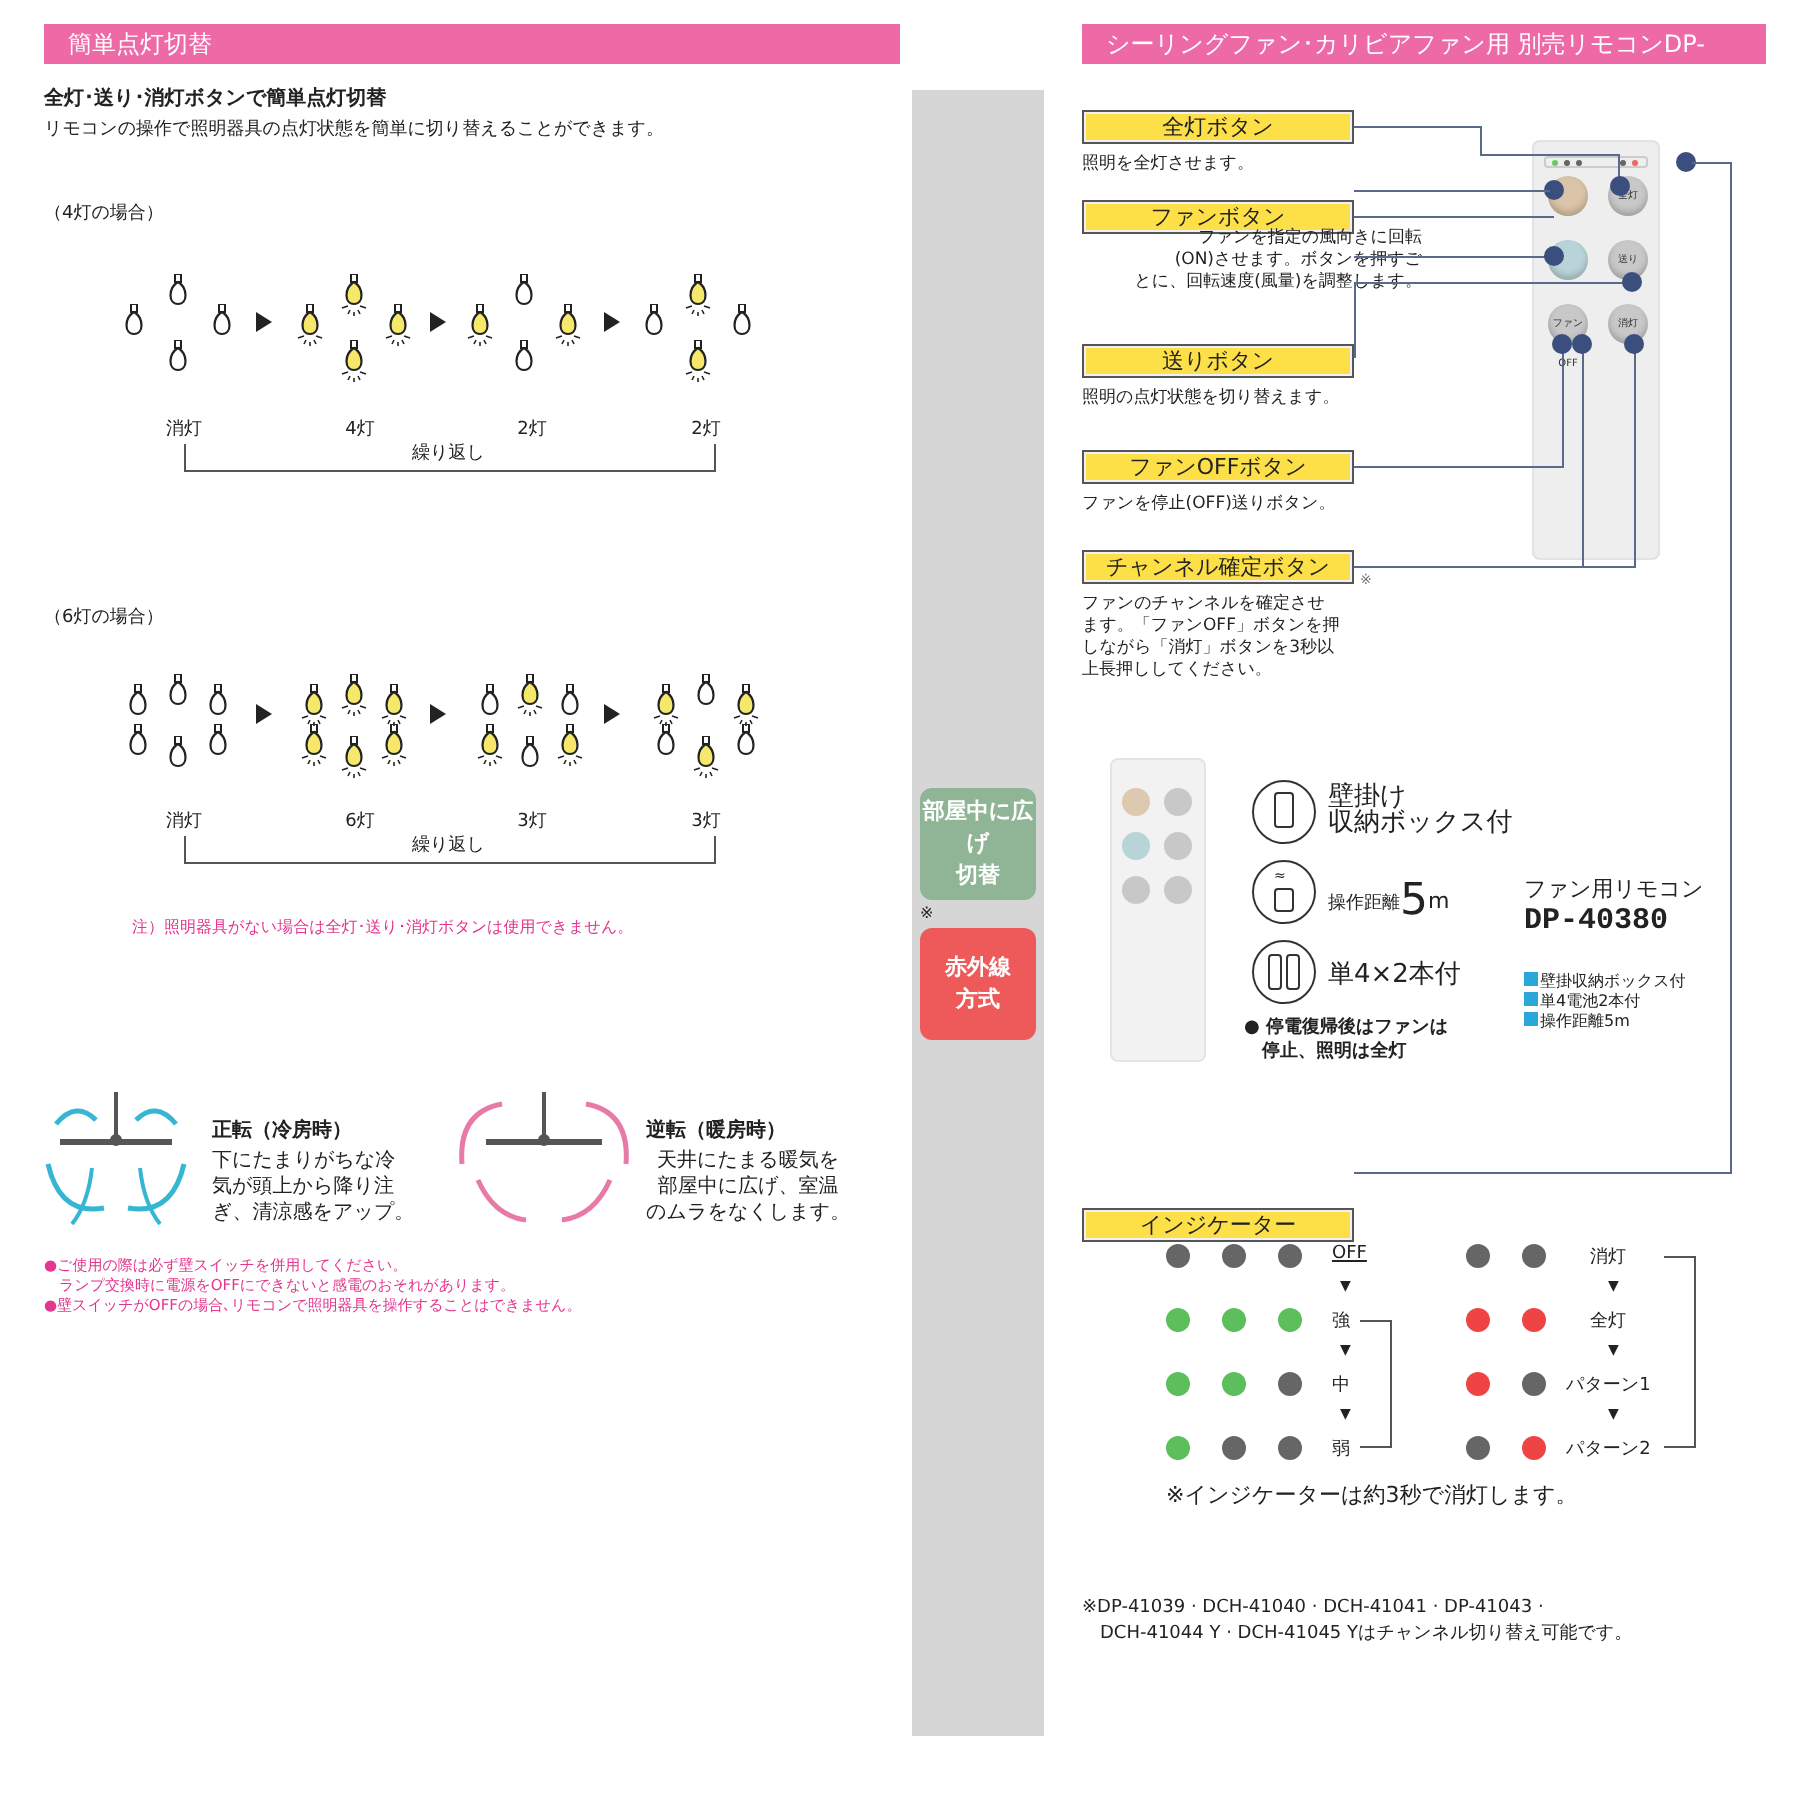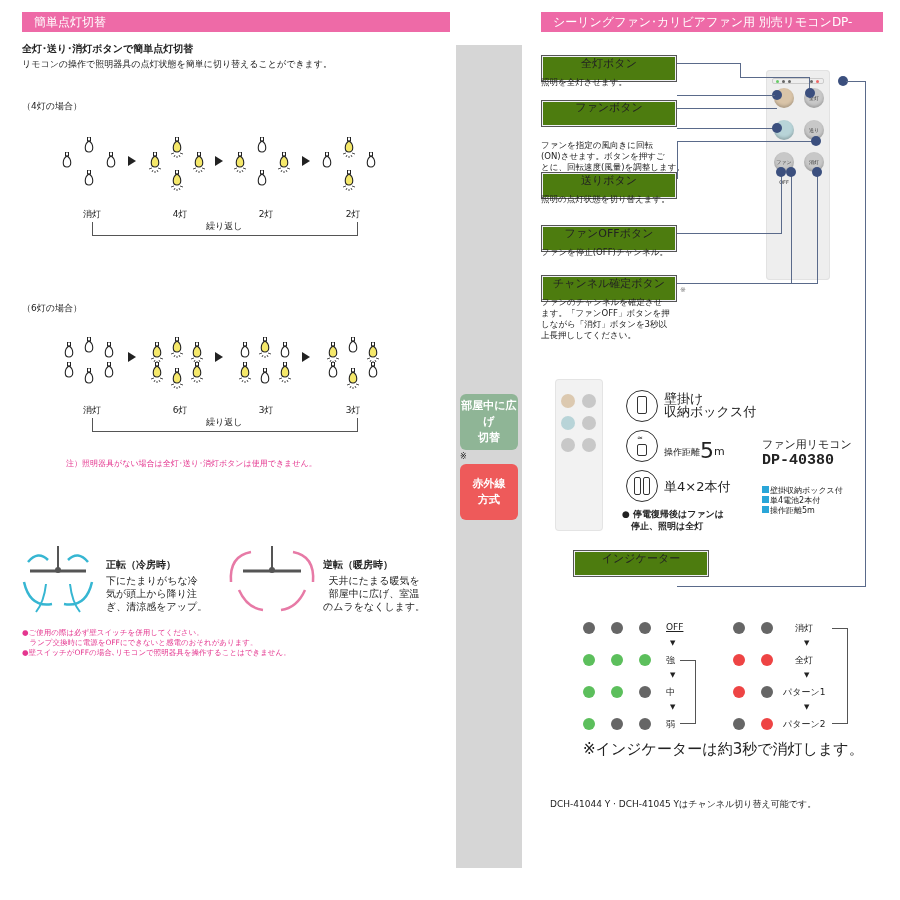--- a/index.html
+++ b/index.html
@@ -19,21 +19,21 @@
   .bulb { position: absolute; width: 14px; height: 20px; }
   .state-label { position: absolute; font-size: 9px; text-align: center; width: 40px; }
   .arrow-right { position: absolute; width: 0; height: 0; border-top: 5px solid transparent; border-bottom: 5px solid transparent; border-left: 8px solid #222; }
   .bracket { position: absolute; border: 1px solid #555; border-top: none; }
   .repeat-label { position: absolute; font-size: 9px; }
 
   .gray-col { position: absolute; left: 456px; top: 45px; width: 66px; height: 823px; background: #d6d6d6; }
   .side-btn { position: absolute; left: 460px; width: 58px; height: 56px; border-radius: 6px; color: #fff; font-weight: bold; font-size: 11px; text-align: center; line-height: 16px; display: flex; align-items: center; justify-content: center; }
 
   .label-box {
-    position: absolute; left: 541px; width: 136px; height: 27px; background: #4d7c0f;
+    position: absolute; left: 541px; width: 136px; height: 17px; background: #fde047;
     border: 1px solid #555; box-shadow: inset 0 0 0 1px #f0f0f6;
     font-size: 11px; text-align: center; line-height: 15px; color: #222;
   }
   .desc { position: absolute; left: 541px; font-size: 8.5px; line-height: 11px; color: #222; width: 170px; }
   .conn { position: absolute; background: #5a6a8a; }
   .dot { position: absolute; width: 10px; height: 10px; border-radius: 50%; background: #3b4f7e; }
 
   .remote { position: absolute; left: 766px; top: 70px; width: 64px; height: 210px; background: #eeeeee; border-radius: 4px; box-shadow: inset 0 0 0 1px #e2e2e2; }
   .rbtn { position: absolute; width: 20px; height: 20px; border-radius: 50%; background: #c8c8c8; box-shadow: inset 0 -2px 3px rgba(0,0,0,0.2); font-size: 5px; text-align: center; line-height: 20px; color: #333; }
 
@@ -330,35 +330,35 @@
   <div class="rbtn" style="left:38px; top:50px;">送り</div>
   <div class="rbtn" style="left:8px; top:82px;">ファン OFF</div>
   <div class="rbtn" style="left:38px; top:82px;">消灯</div>
 </div>
 
 <div class="label-box" style="top:55px;">全灯ボタン</div>
 <div class="desc" style="top:77px;">
     <div>照明を全灯させます。</div>
   </div>
 
-<div class="label-box" style="top:100px;font-family:Liberation Mono, monospace;">ファンボタン</div>
-<div class="desc" style="top:140px;">
+<div class="label-box" style="top:100px;">ファンボタン</div>
+<div class="desc" style="top:114px;text-align:right;">
   <div>ファンを指定の風向きに回転</div>
   <div>(ON)させます。ボタンを押すご</div>
   <div>とに、回転速度(風量)を調整します。</div>
 </div>
 
 <div class="label-box" style="top:172px;">送りボタン</div>
 <div class="desc" style="top:194px;">
     <div>照明の点灯状態を切り替えます。</div>
   </div>
 
 <div class="label-box" style="top:225px;">ファンOFFボタン</div>
 <div class="desc" style="top:247px;">
-    <div>ファンを停止(OFF)チャンネル。</div>
+    <div>ファンを停止(OFF)送りボタン。</div>
   </div>
 
 <div class="label-box" style="top:275px;">チャンネル確定ボタン</div>
 <div class="abs" style="left:680px; top:286px; font-size:7px; color:#777;">※</div>
 <div class="desc" style="top:297px;">
   <div>ファンのチャンネルを確定させ</div>
   <div>ます。「ファンOFF」ボタンを押</div>
   <div>しながら「消灯」ボタンを3秒以</div>
   <div>上長押ししてください。</div>
 </div>
@@ -433,21 +433,21 @@
 </div>
 
 <div class="abs" style="left:762px; top:437px; font-size:11px;">ファン用リモコン</div>
 <div class="abs" style="left:762px; top:452px; font-size:15px; font-weight:bold;font-family:Liberation Mono, monospace;">DP-40380</div>
 <div class="abs" style="left:762px; top:486px; font-size:8px; line-height:10px;">
   <div><span style="display:inline-block; width:7px; height:7px; background:#2aa6d8; margin-right:1px;"></span><span>壁掛収納ボックス付</span></div>
   <div><span style="display:inline-block; width:7px; height:7px; background:#2aa6d8; margin-right:1px;"></span><span>単4電池2本付</span></div>
   <div><span style="display:inline-block; width:7px; height:7px; background:#2aa6d8; margin-right:1px;"></span><span>操作距離5m</span></div>
 </div>
 
-<div class="label-box" style="top:550px;margin-left:32px;">インジケーター</div>
+<div class="label-box" style="top:604px;">インジケーター</div>
 <div id="indicator">
     <div class="ind-dot" style="left: 583px; top: 622px; background: rgb(102, 102, 102);"></div>
     <div class="ind-dot" style="left: 611px; top: 622px; background: rgb(102, 102, 102);"></div>
     <div class="ind-dot" style="left: 639px; top: 622px; background: rgb(102, 102, 102);"></div>
     <div class="ind-text" style="left: 666px; top: 622px; text-decoration: underline;">OFF</div>
     <div class="ind-arrow" style="left: 670px; top: 639px;">▼</div>
     <div class="ind-dot" style="left: 583px; top: 654px; background: rgb(92, 191, 92);"></div>
     <div class="ind-dot" style="left: 611px; top: 654px; background: rgb(92, 191, 92);"></div>
     <div class="ind-dot" style="left: 639px; top: 654px; background: rgb(92, 191, 92);"></div>
     <div class="ind-text" style="left: 666px; top: 654px;">強</div>
@@ -472,23 +472,24 @@
     <div class="ind-dot" style="left: 733px; top: 686px; background: rgb(238, 68, 68);"></div>
     <div class="ind-dot" style="left: 761px; top: 686px; background: rgb(102, 102, 102);"></div>
     <div class="ind-text" style="left: 783px; top: 686px;">パターン1</div>
     <div class="ind-arrow" style="left: 804px; top: 703px;">▼</div>
     <div class="ind-dot" style="left: 733px; top: 718px; background: rgb(102, 102, 102);"></div>
     <div class="ind-dot" style="left: 761px; top: 718px; background: rgb(238, 68, 68);"></div>
     <div class="ind-text" style="left: 783px; top: 718px;">パターン2</div>
     <div class="bracket" style="left: 680px; top: 660px; width: 16px; height: 64px; border-top: 1px solid rgb(85, 85, 85); border-right: 1px solid rgb(85, 85, 85); border-bottom: 1px solid rgb(85, 85, 85); border-image: initial; border-left: none;"></div>
     <div class="bracket" style="left: 832px; top: 628px; width: 16px; height: 96px; border-top: 1px solid rgb(85, 85, 85); border-right: 1px solid rgb(85, 85, 85); border-bottom: 1px solid rgb(85, 85, 85); border-image: initial; border-left: none;"></div>
   </div>
-<div class="abs" style="left:583px; top:740px; font-size:15px;">※インジケーターは約3秒で消灯します。</div>
+<div class="abs" style="left:583px; top:740px; font-size:11px;">※インジケーターは約3秒で消灯します。</div>
 
 <div class="abs" style="left:541px; top:798px; font-size:9px; line-height:13px;">
+  <div>※DP-41039 · DCH-41040 · DCH-41041 · DP-41043 ·</div>
   <div>　DCH-41044 Y · DCH-41045 Yはチャンネル切り替え可能です。</div>
 </div>
 
 <div class="arrow-right" style="left: 128px; top: 156px;"></div>
 <div class="arrow-right" style="left: 215px; top: 156px;"></div>
 <div class="arrow-right" style="left: 302px; top: 156px;"></div>
 <div class="arrow-right" style="left: 128px; top: 352px;"></div>
 <div class="arrow-right" style="left: 215px; top: 352px;"></div>
 <div class="arrow-right" style="left: 302px; top: 352px;"></div>
 

